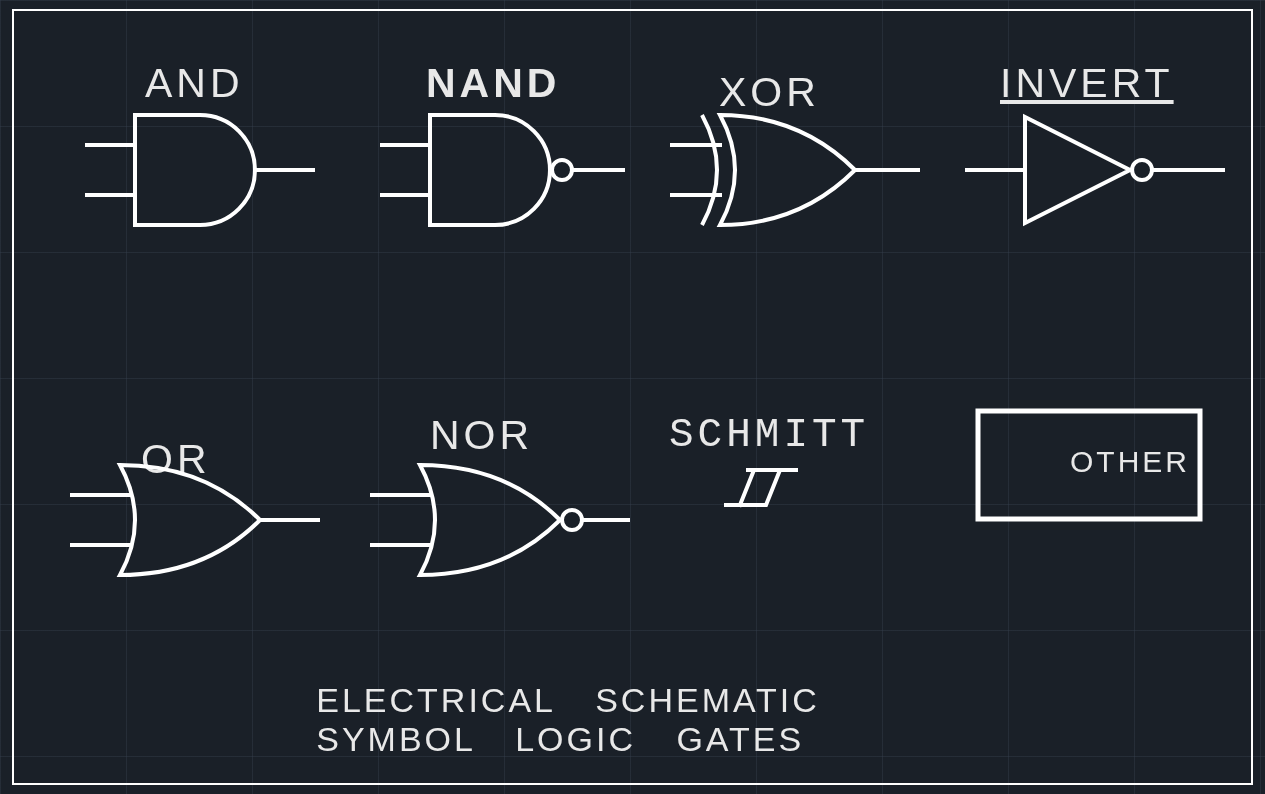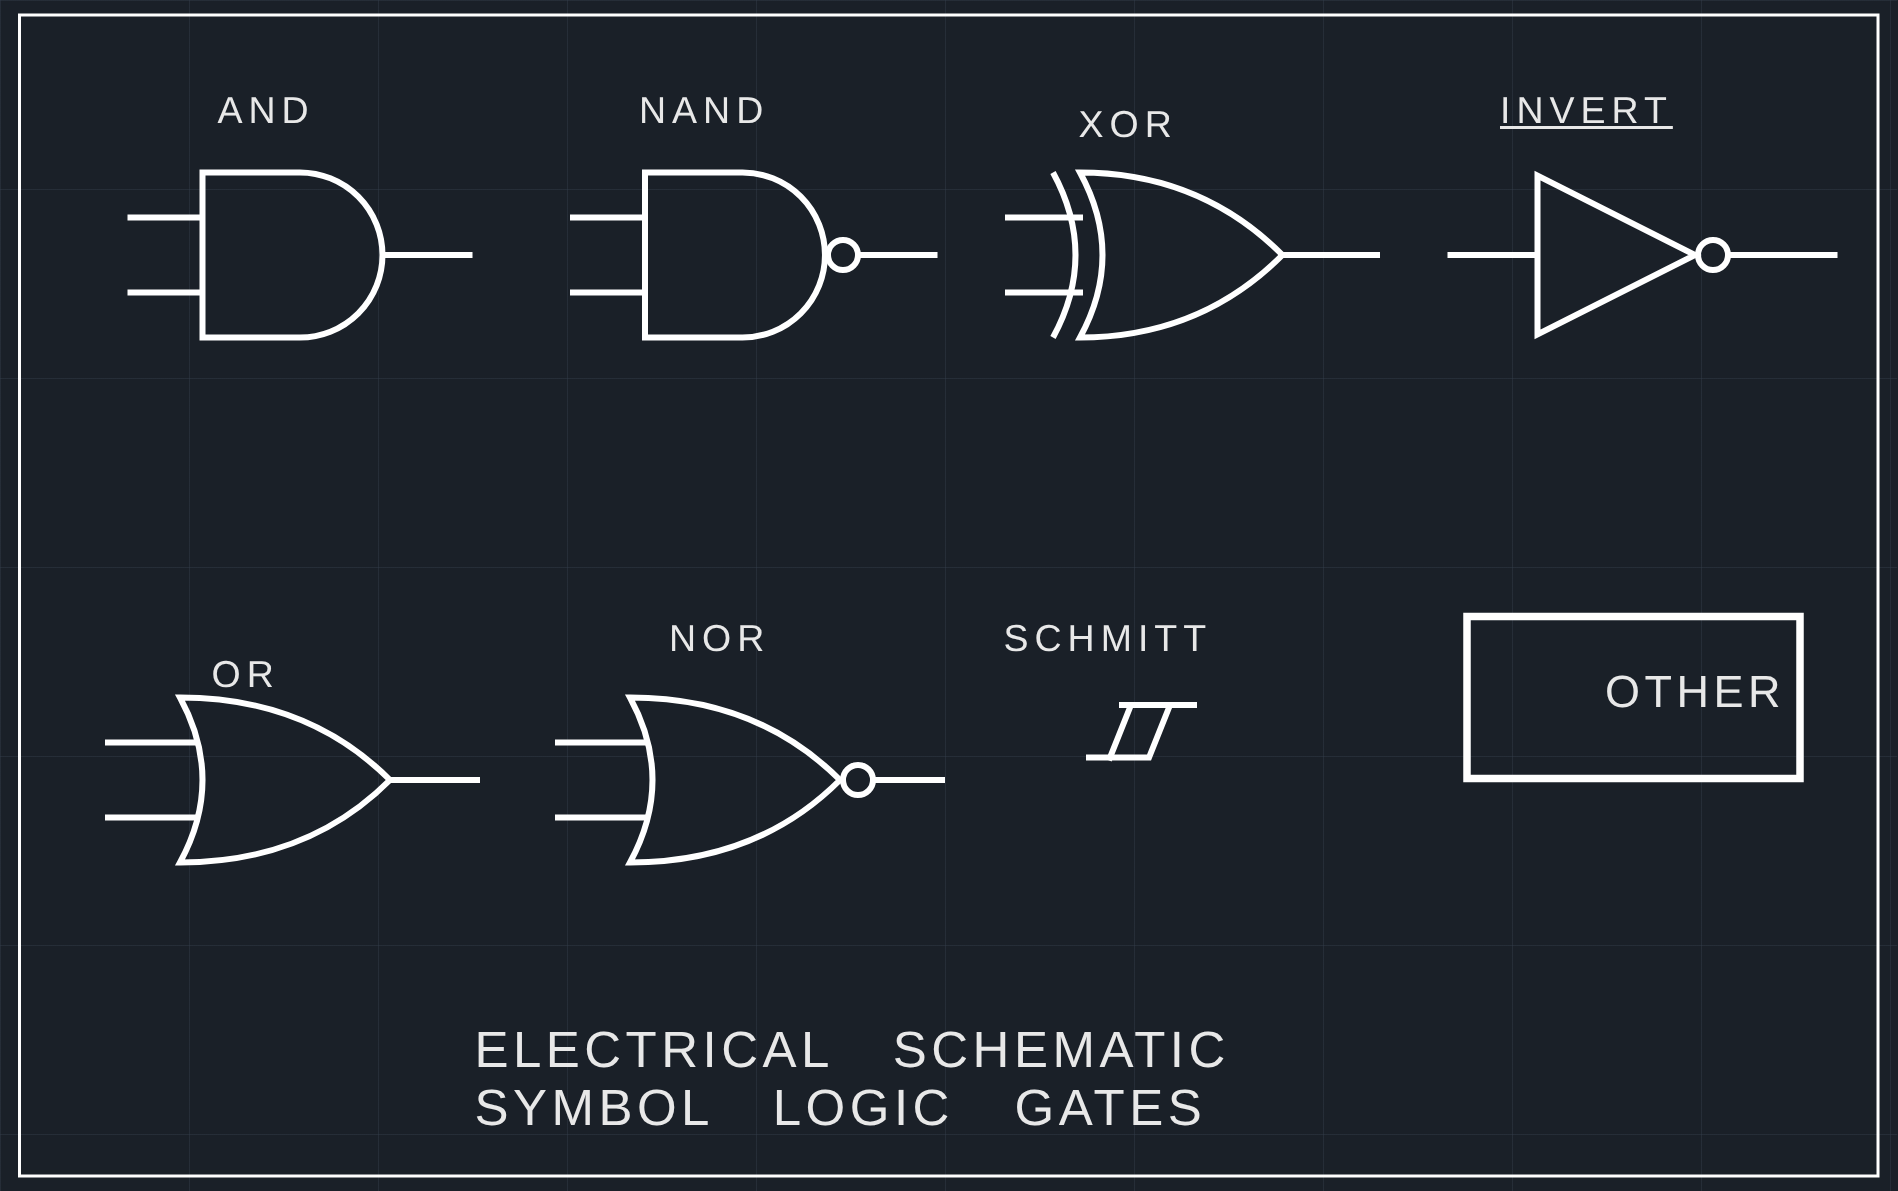--- a/index.html
+++ b/index.html
@@ -24,21 +24,21 @@
       position: absolute;
       left: 12px;
       top: 9px;
       right: 12px;
       bottom: 9px;
       border: 2px solid #fff;
     }
     .label {
       position: absolute;
       color: #e8e8e8;
-      font-size: 25px;
+      font-size: 41px;
       font-weight: 300;
       letter-spacing: 4px;
       white-space: nowrap;
     }
     .title {
       position: absolute;
       left: 50%;
       transform: translateX(-50%);
       bottom: 35px;
       color: #e8e8e8;
@@ -52,27 +52,27 @@
       overflow: visible;
     }
   </style>
 </head>
 <body>
 
 <div class="grid"></div>
 <div class="frame"></div>
 
 <div class="label" style="left:145px; top:60px;">AND</div>
-<div class="label" style="left:426px; top:60px;">NAND</div>
+<div class="label" style="left:426px; top:60px;font-weight:bold;">NAND</div>
 <div class="label" style="left:719px; top:69px;">XOR</div>
 <div class="label" style="left:1000px; top:60px;text-decoration:underline;">INVERT</div>
 
 <div class="label" style="left:141px; top:412px;margin-top:24px;">OR</div>
-<div class="label" style="left:446px; top:412px;">NOR</div>
-<div class="label" style="left:669px; top:412px;">SCHMITT</div>
+<div class="label" style="left:430px; top:412px;">NOR</div>
+<div class="label" style="left:669px; top:412px;font-family:Liberation Mono, monospace;">SCHMITT</div>
 <div class="label" style="left:1038px; top:445px; font-size:30px; letter-spacing:3px;margin-left:32px;">OTHER</div>
 
 <svg class="gate" style="left:75px; top:105px;" width="250" height="140">
   <g stroke="#fff" stroke-width="4" fill="none">
 
     <path d="M 60 10 L 125 10 A 55 55 0 0 1 125 120 L 60 120 Z"></path>
 
     <line x1="10" y1="40" x2="60" y2="40"></line>
     <line x1="10" y1="90" x2="60" y2="90"></line>
 

